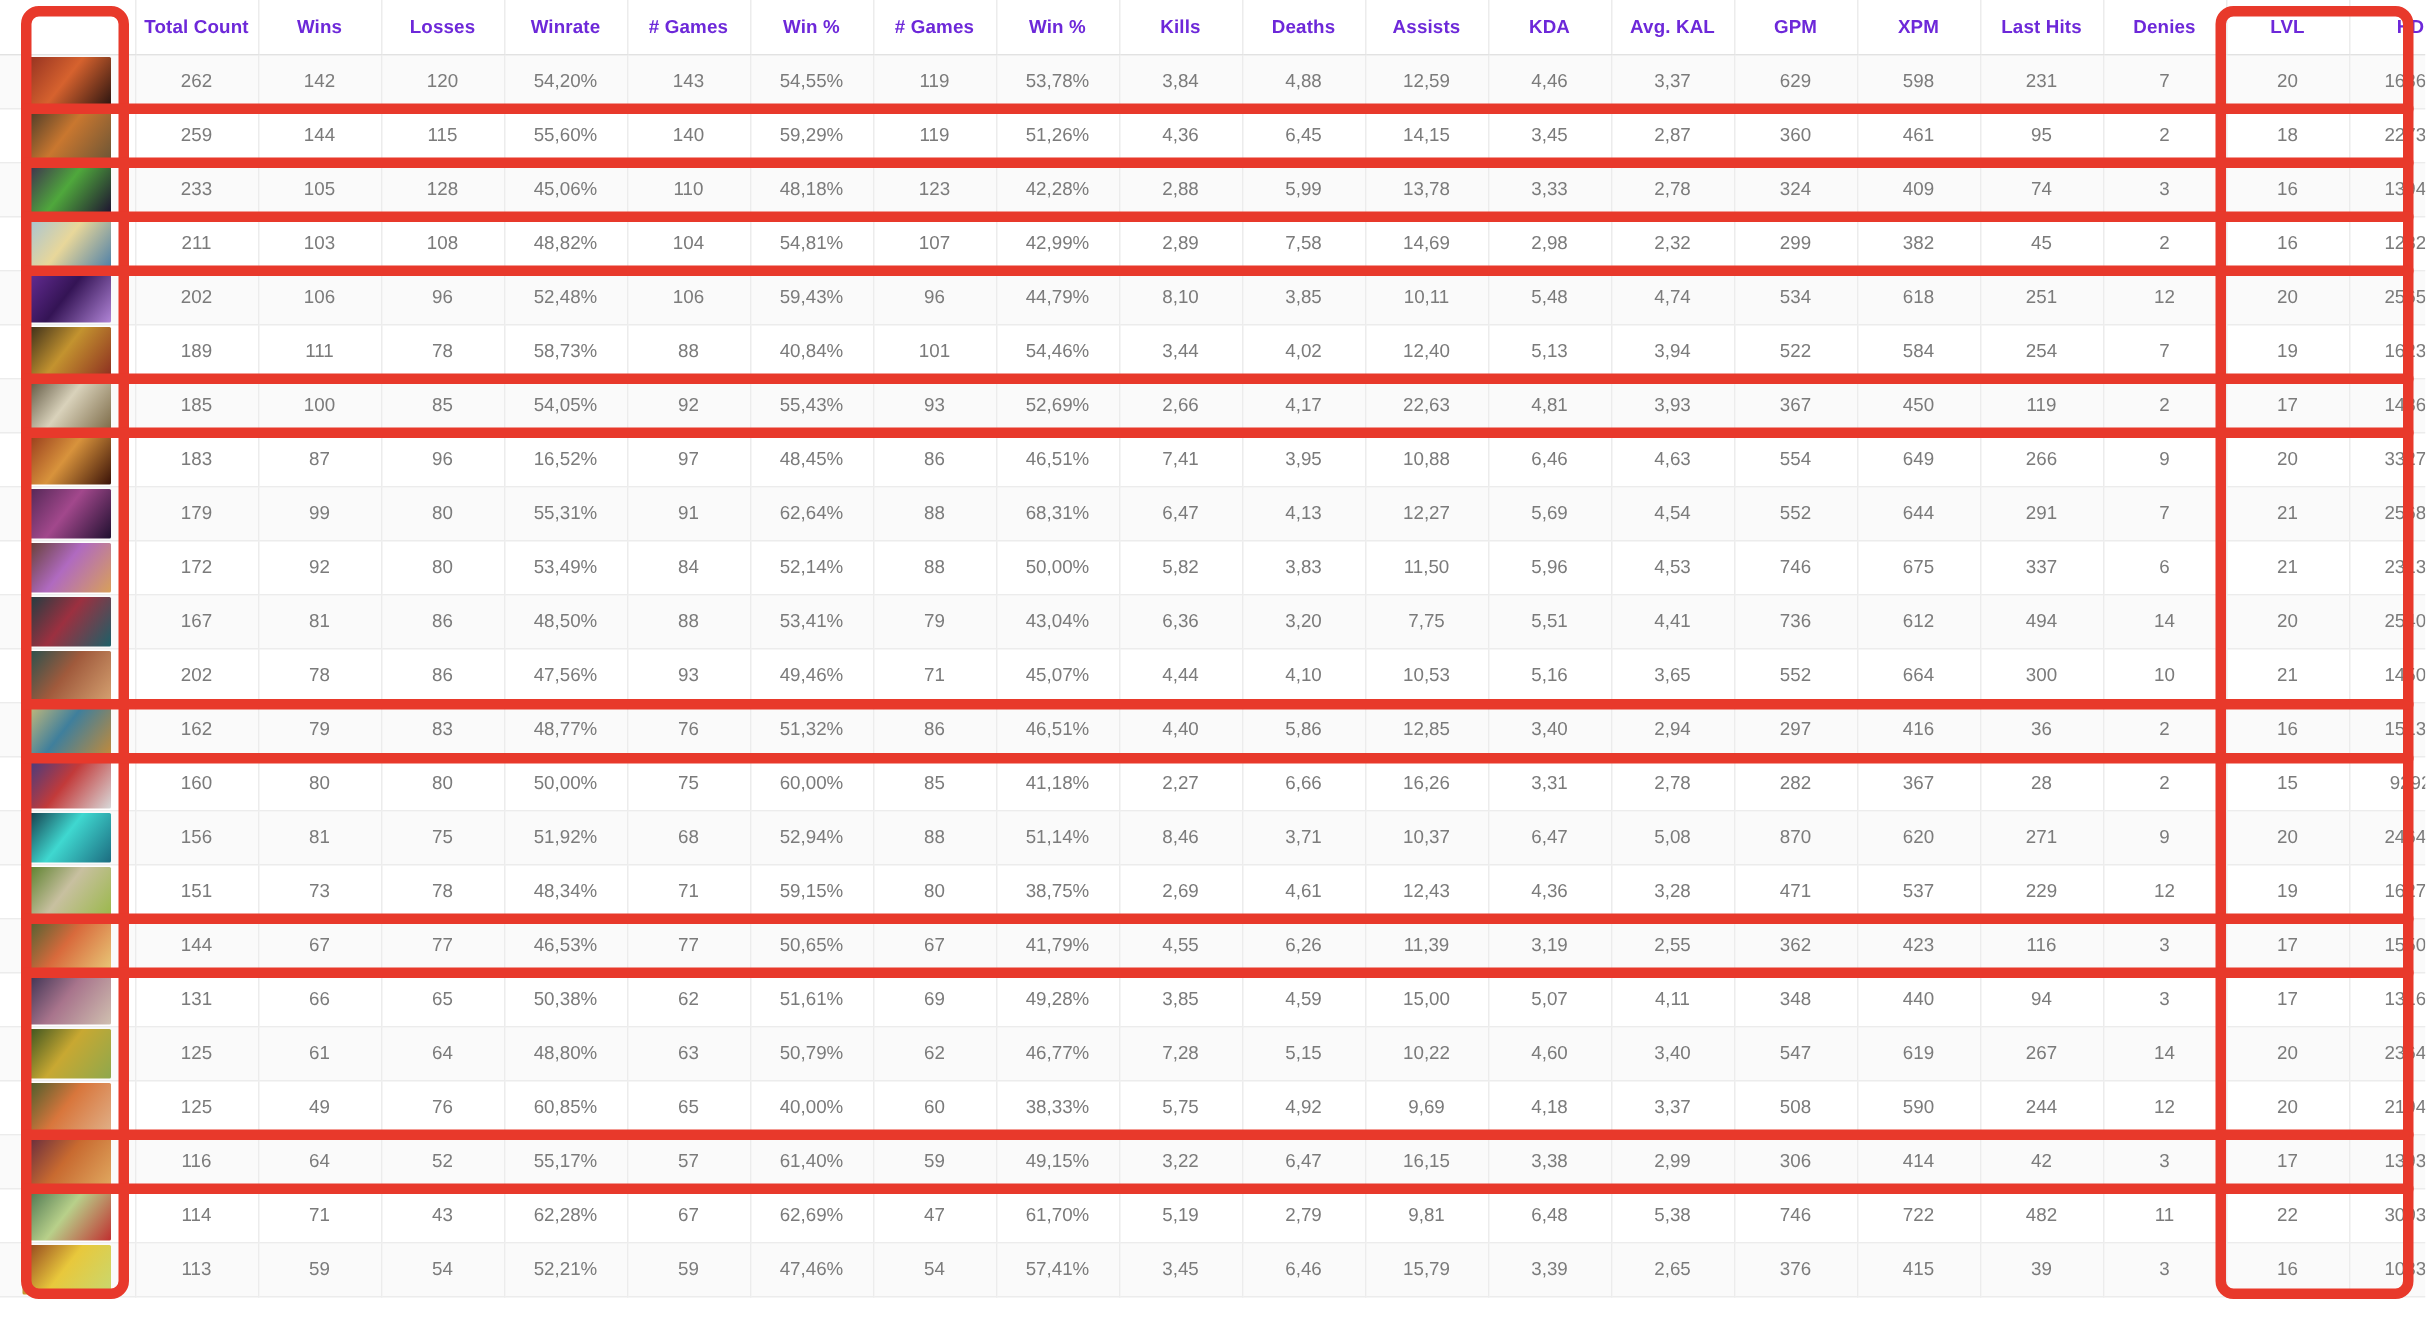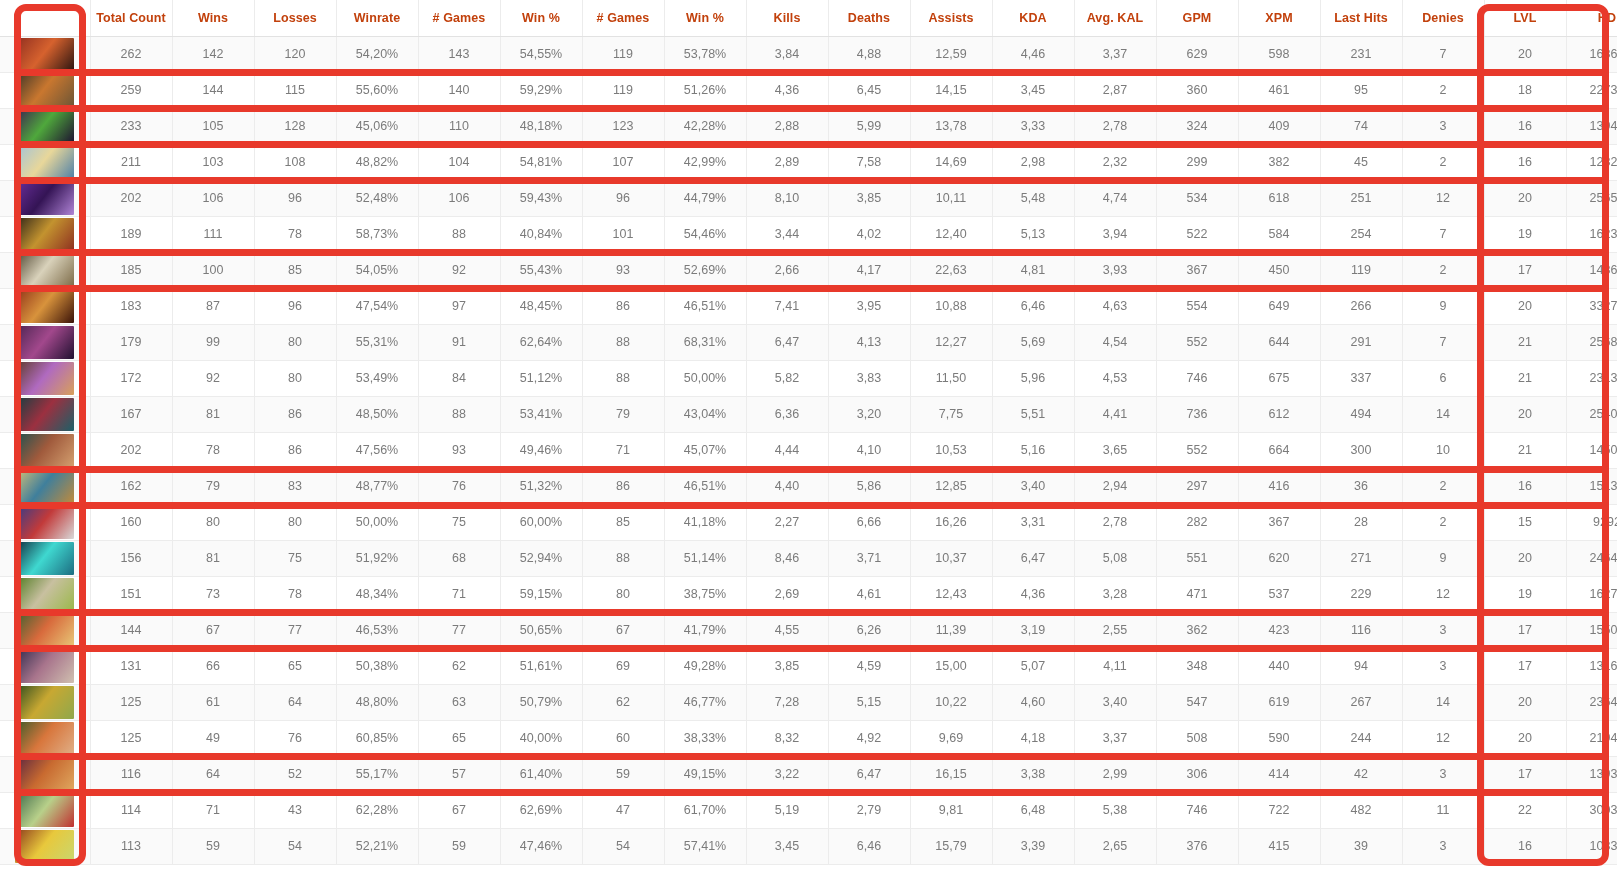--- a/index.html
+++ b/index.html
@@ -28,21 +28,21 @@
     text-align: center;
     vertical-align: middle;
     white-space: nowrap;
     overflow: hidden;
   }
 
   table.stats thead th {
     height: 36px;
     font-size: 12.5px;
     font-weight: bold;
-    color: #c2410c;
+    color: #6d28d9;
     background: #ffffff;
     border-bottom: 1px solid #e2e2e2;
     letter-spacing: 0.1px;
     margin-top: 24px;
   }
 
   table.stats tbody td {
     height: 36px;
     font-size: 12.5px;
     font-weight: normal;
@@ -293,21 +293,21 @@
           <td class="col-num">17</td>
           <td class="col-num">14866</td>
         </tr>
         <tr class="">
           <td class="col-hero">
             <span class="hero-portrait" style="background: linear-gradient(128deg, rgb(143, 48, 24) 0%, rgb(216, 147, 60) 48%, rgb(58, 18, 8) 100%);"></span>
           </td>
           <td class="col-num">183</td>
           <td class="col-num">87</td>
           <td class="col-num">96</td>
-          <td class="col-num">47,54%</td>
+          <td class="col-num">16,52%</td>
           <td class="col-num">97</td>
           <td class="col-num">48,45%</td>
           <td class="col-num">86</td>
           <td class="col-num">46,51%</td>
           <td class="col-num">7,41</td>
           <td class="col-num">3,95</td>
           <td class="col-num">10,88</td>
           <td class="col-num">6,46</td>
           <td class="col-num">4,63</td>
           <td class="col-num">554</td>
@@ -343,21 +343,21 @@
         </tr>
         <tr class="">
           <td class="col-hero">
             <span class="hero-portrait" style="background: linear-gradient(128deg, rgb(92, 59, 38) 0%, rgb(176, 106, 192) 48%, rgb(216, 160, 90) 100%);"></span>
           </td>
           <td class="col-num">172</td>
           <td class="col-num">92</td>
           <td class="col-num">80</td>
           <td class="col-num">53,49%</td>
           <td class="col-num">84</td>
-          <td class="col-num">51,12%</td>
+          <td class="col-num">52,14%</td>
           <td class="col-num">88</td>
           <td class="col-num">50,00%</td>
           <td class="col-num">5,82</td>
           <td class="col-num">3,83</td>
           <td class="col-num">11,50</td>
           <td class="col-num">5,96</td>
           <td class="col-num">4,53</td>
           <td class="col-num">746</td>
           <td class="col-num">675</td>
           <td class="col-num">337</td>
@@ -471,21 +471,21 @@
           <td class="col-num">51,92%</td>
           <td class="col-num">68</td>
           <td class="col-num">52,94%</td>
           <td class="col-num">88</td>
           <td class="col-num">51,14%</td>
           <td class="col-num">8,46</td>
           <td class="col-num">3,71</td>
           <td class="col-num">10,37</td>
           <td class="col-num">6,47</td>
           <td class="col-num">5,08</td>
-          <td class="col-num">551</td>
+          <td class="col-num">870</td>
           <td class="col-num">620</td>
           <td class="col-num">271</td>
           <td class="col-num">9</td>
           <td class="col-num">20</td>
           <td class="col-num">24643</td>
         </tr>
         <tr class="">
           <td class="col-hero">
             <span class="hero-portrait" style="background: linear-gradient(128deg, rgb(79, 122, 32) 0%, rgb(200, 192, 160) 48%, rgb(154, 184, 74) 100%);"></span>
           </td>
@@ -586,21 +586,21 @@
             <span class="hero-portrait" style="background: linear-gradient(128deg, rgb(58, 90, 42) 0%, rgb(216, 118, 60) 48%, rgb(224, 176, 136) 100%);"></span>
           </td>
           <td class="col-num">125</td>
           <td class="col-num">49</td>
           <td class="col-num">76</td>
           <td class="col-num">60,85%</td>
           <td class="col-num">65</td>
           <td class="col-num">40,00%</td>
           <td class="col-num">60</td>
           <td class="col-num">38,33%</td>
-          <td class="col-num">8,32</td>
+          <td class="col-num">5,75</td>
           <td class="col-num">4,92</td>
           <td class="col-num">9,69</td>
           <td class="col-num">4,18</td>
           <td class="col-num">3,37</td>
           <td class="col-num">508</td>
           <td class="col-num">590</td>
           <td class="col-num">244</td>
           <td class="col-num">12</td>
           <td class="col-num">20</td>
           <td class="col-num">21946</td>

